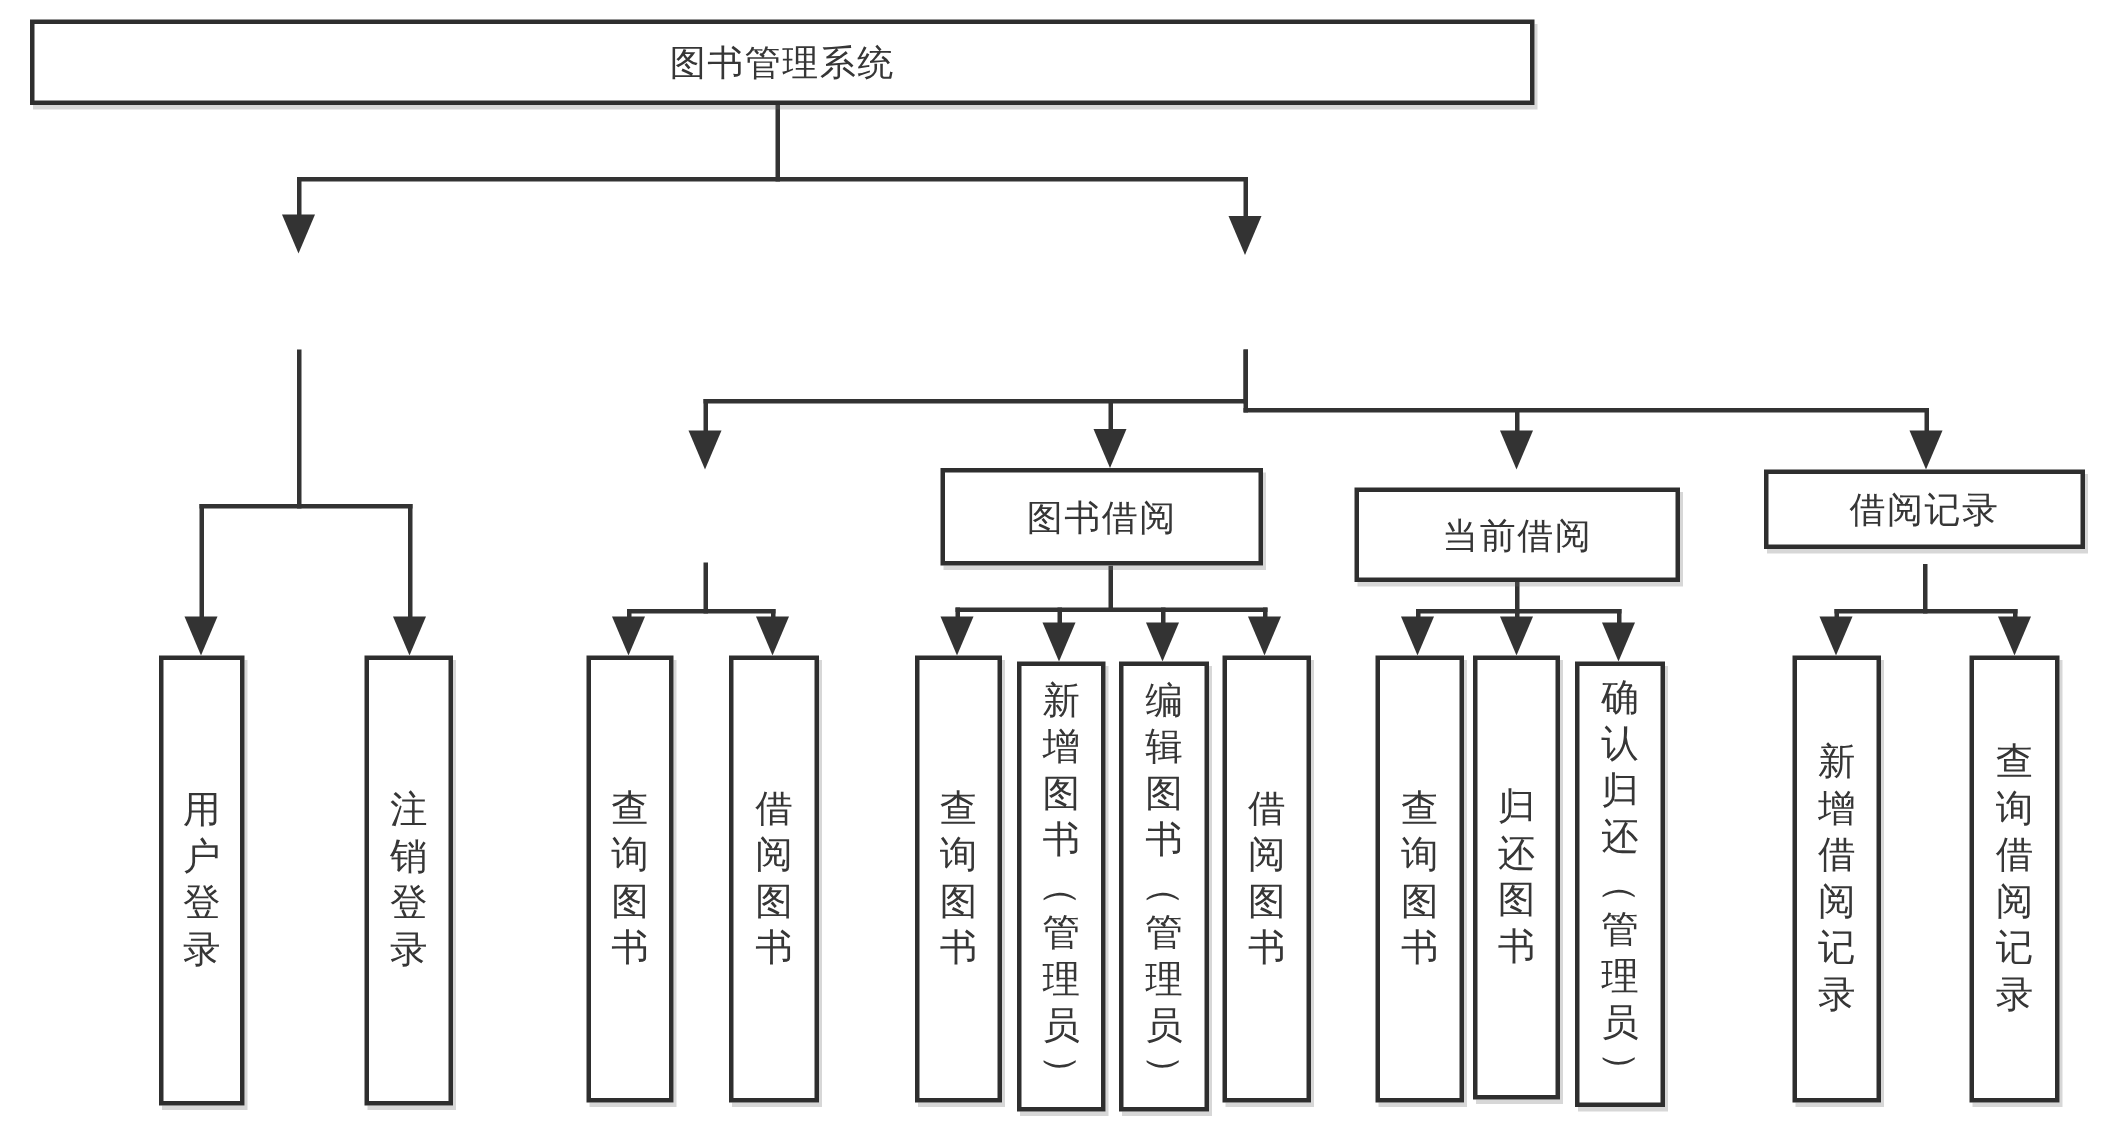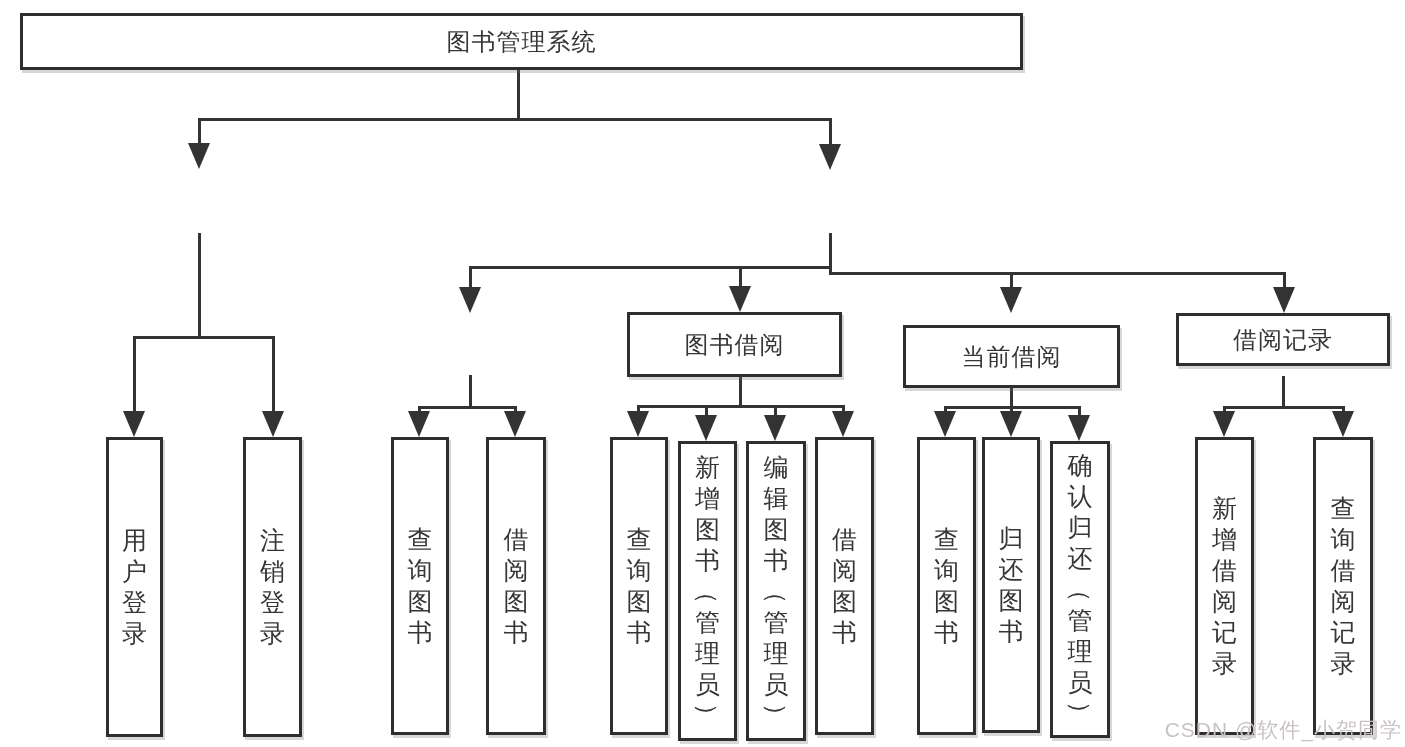--- a/index.html
+++ b/index.html
@@ -18,21 +18,20 @@
   .lbl{white-space:nowrap;}
   .ch{display:block;width:100%;text-align:center;font-size:25px;}
   .ch.rot{transform:rotate(90deg);}
   .watermark{position:absolute;right:3px;bottom:3px;z-index:50;
              font-size:21px;letter-spacing:1px;white-space:nowrap;}
 </style>
 <title>图书管理系统</title></head>
 <body>
 
 <div id="stage">
-  <div class="watermark" style="color: rgb(201, 194, 197);">CSDN @软件_小贺同学</div>
 <div class="seg" style="left: 517px; top: 69px; width: 3px; height: 52px;"></div>
     <div class="seg" style="left: 198px; top: 118px; width: 634px; height: 3px;"></div>
     <div class="seg" style="left: 198px; top: 118px; width: 3px; height: 31px;"></div>
     <div class="head" style="left: 188px; top: 143px;"></div>
     <div class="seg" style="left: 829px; top: 118px; width: 3px; height: 32px;"></div>
     <div class="head" style="left: 819px; top: 144px;"></div>
     <div class="seg" style="left: 198px; top: 233px; width: 3px; height: 106px;"></div>
     <div class="seg" style="left: 133px; top: 336px; width: 142px; height: 3px;"></div>
     <div class="seg" style="left: 133px; top: 336px; width: 3px; height: 81px;"></div>
     <div class="head" style="left: 123px; top: 411px;"></div>

